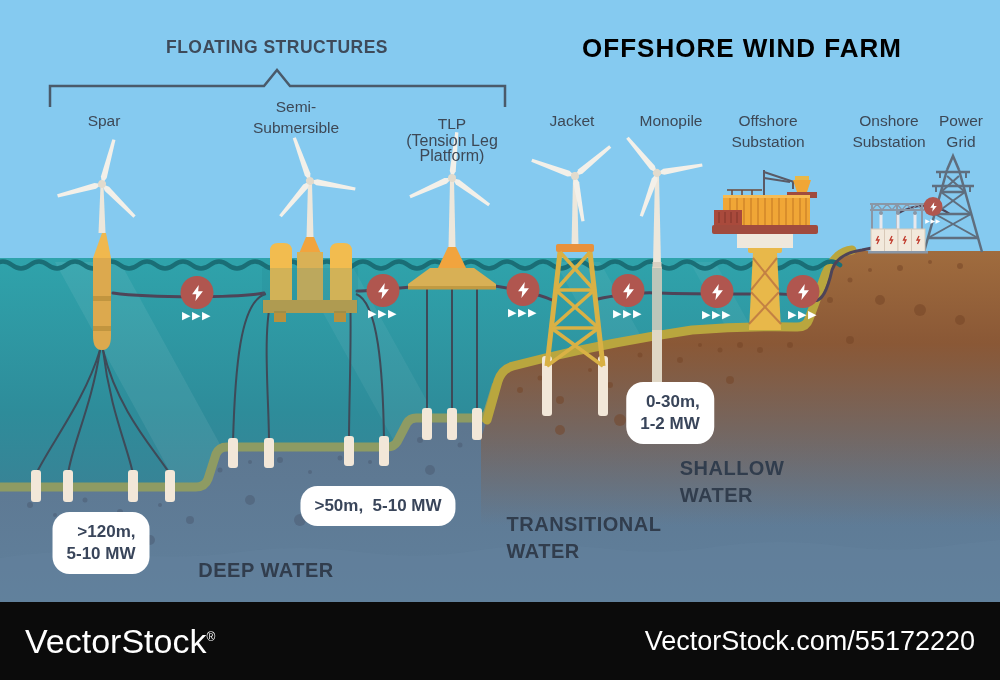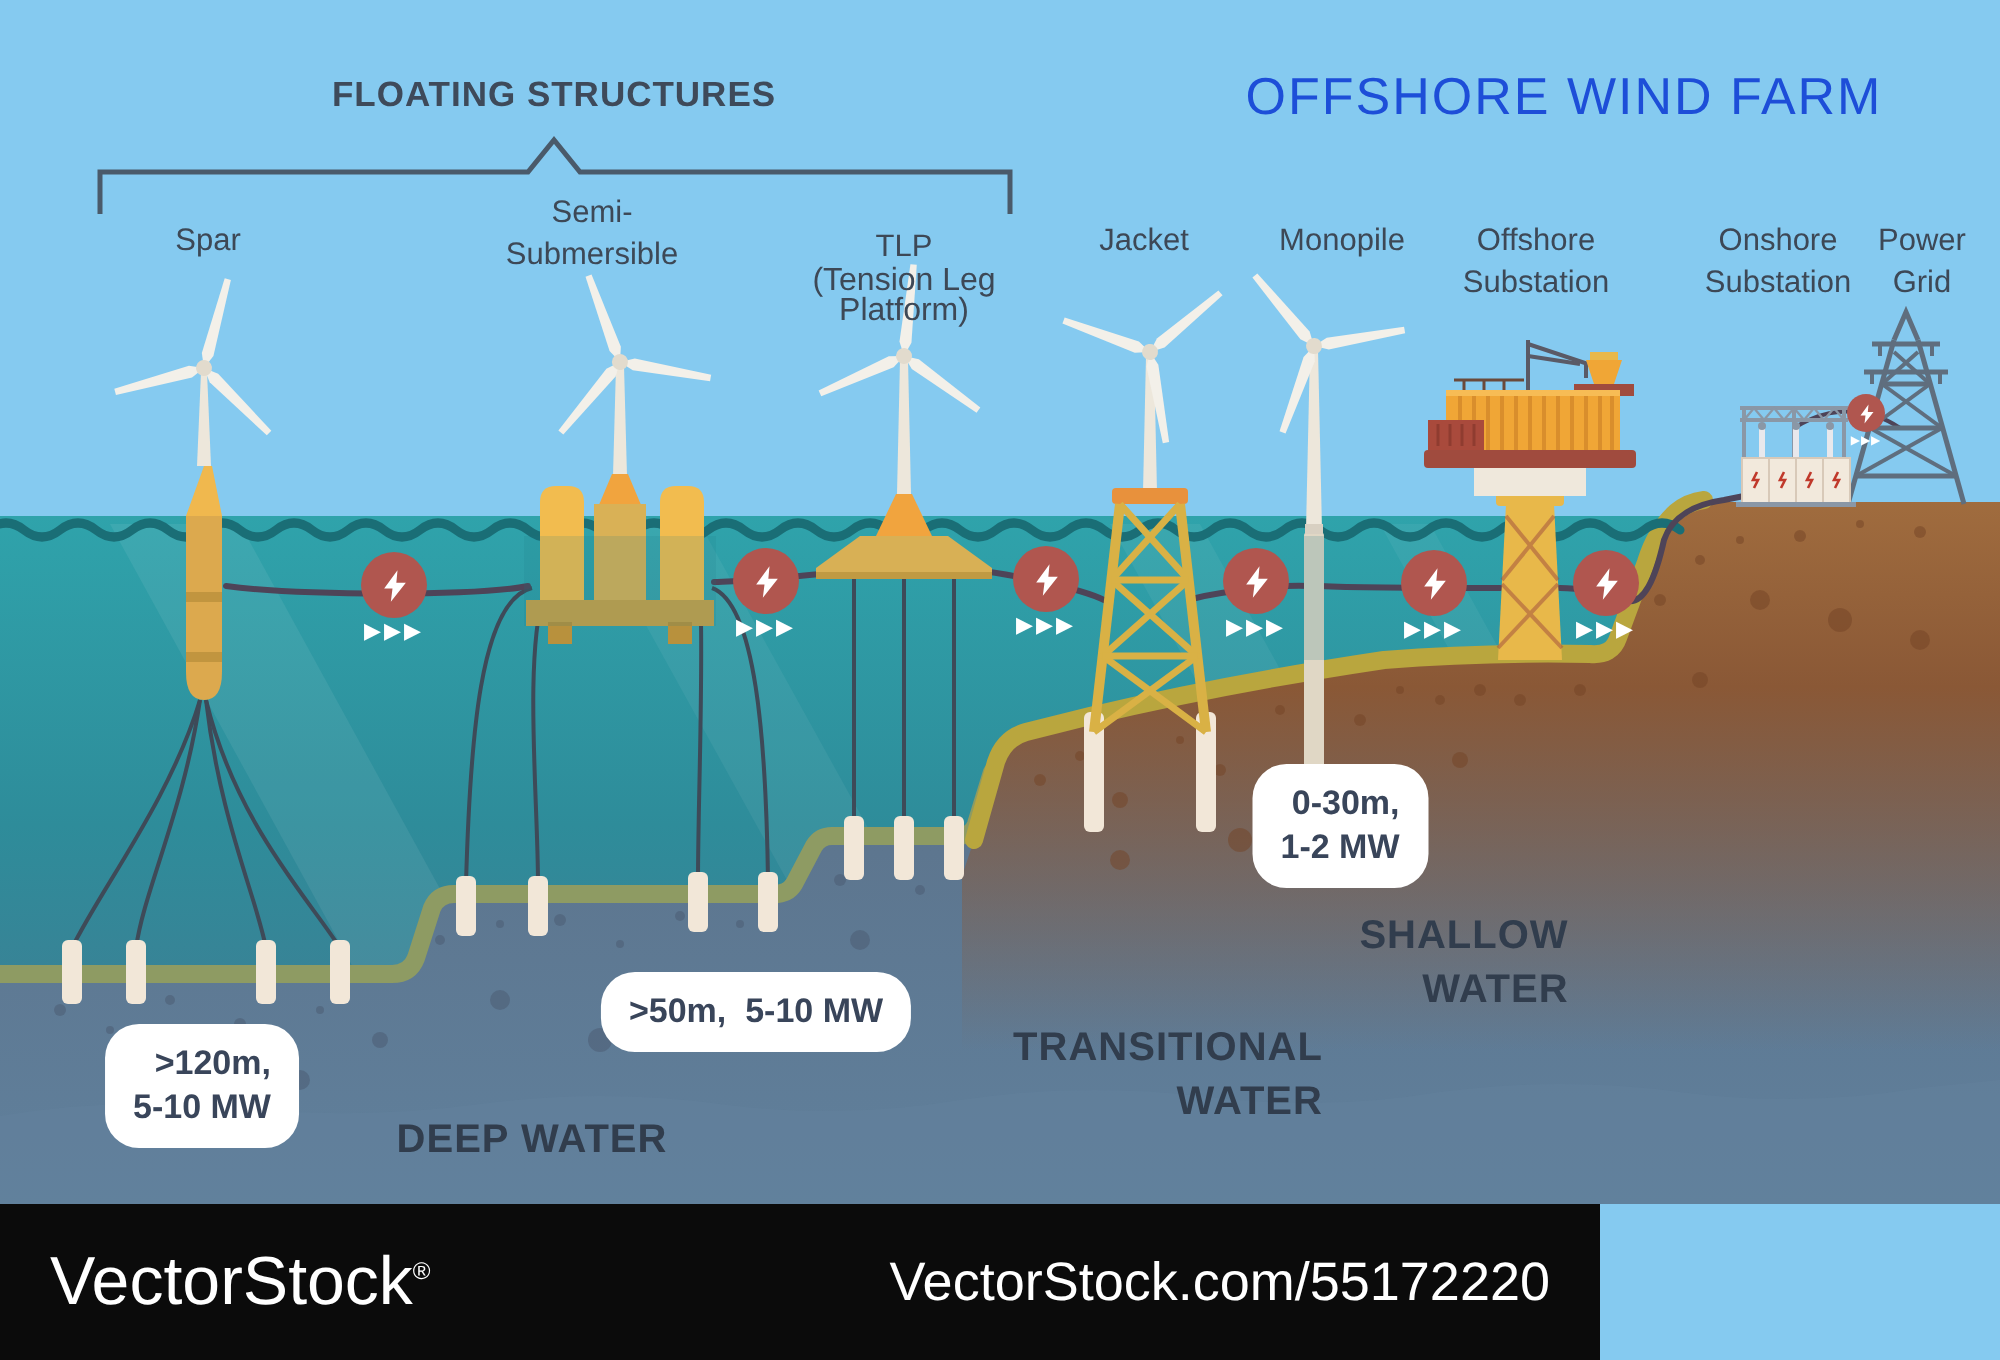--- a/index.html
+++ b/index.html
@@ -4,36 +4,36 @@
 <style>
   html,body{margin:0;padding:0;background:#222;}
   #app{position:relative;width:1000px;height:680px;overflow:hidden;background:#85CAF0;
        font-family:"Liberation Sans",sans-serif;padding-left:20px;}
   #scene{position:absolute;left:0;top:0;}
   .lbl{position:absolute;transform:translateX(-50%);text-align:center;color:#3D4856;
        font-size:15.5px;line-height:21px;white-space:pre-line;}
   .lbl .sub{display:block;font-size:16px;line-height:14.5px;white-space:pre-line;}
   .group-title{position:absolute;left:277px;top:37px;transform:translateX(-50%);
        color:#3E4A5A;font-weight:bold;font-size:17.5px;letter-spacing:.5px;white-space:nowrap;}
-  .main-title{position:absolute;left:782px;top:33px;transform:translateX(-50%);
-       color:#1d4ed8;font-weight:normal;font-size:26px;letter-spacing:1px;white-space:nowrap;}
-  .zone{position:absolute;transform:translateX(-50%);text-align:right;color:#313D4D;
+  .main-title{position:absolute;left:742px;top:33px;transform:translateX(-50%);
+       color:#000000;font-weight:bold;font-size:26px;letter-spacing:1px;white-space:nowrap;}
+  .zone{position:absolute;transform:translateX(-50%);text-align:left;color:#313D4D;
        font-weight:bold;font-size:20px;line-height:27px;letter-spacing:.5px;white-space:pre-line;}
   .pill{position:absolute;transform:translateX(-50%);background:#FFFFFF;border-radius:17px;
        color:#39455A;font-weight:bold;font-size:17px;line-height:22px;text-align:right;
        padding:9px 14px;white-space:pre;}
   .badge{position:absolute;transform:translateX(-50%);display:flex;flex-direction:column;
        align-items:center;gap:1px;}
   .badge .circ{width:33px;height:33px;border-radius:50%;background:#B0564F;
        display:flex;align-items:center;justify-content:center;}
   .badge .arrows{color:#FFFFFF;font-family:"DejaVu Sans",sans-serif;font-size:11px;
        letter-spacing:1.5px;line-height:12px;}
   .badge.small .circ{width:19px;height:19px;}
   .badge.small .arrows{font-size:6px;letter-spacing:.5px;line-height:7px;}
-  .wm{position:absolute;left:0;top:602px;width:800px;height:78px;background:#0B0B0B;
+  .wm{position:absolute;left:0;top:602px;width:1000px;height:78px;background:#0B0B0B;
        display:flex;align-items:center;justify-content:space-between;padding:0 25px;
        box-sizing:border-box;color:#FFFFFF;}
   .wm .brand{font-size:34px;}
   .wm .brand sup{font-size:12px;}
   .wm .url{font-size:27px;}
 </style>
 </head>
 <body>
 
 <div id="app">

